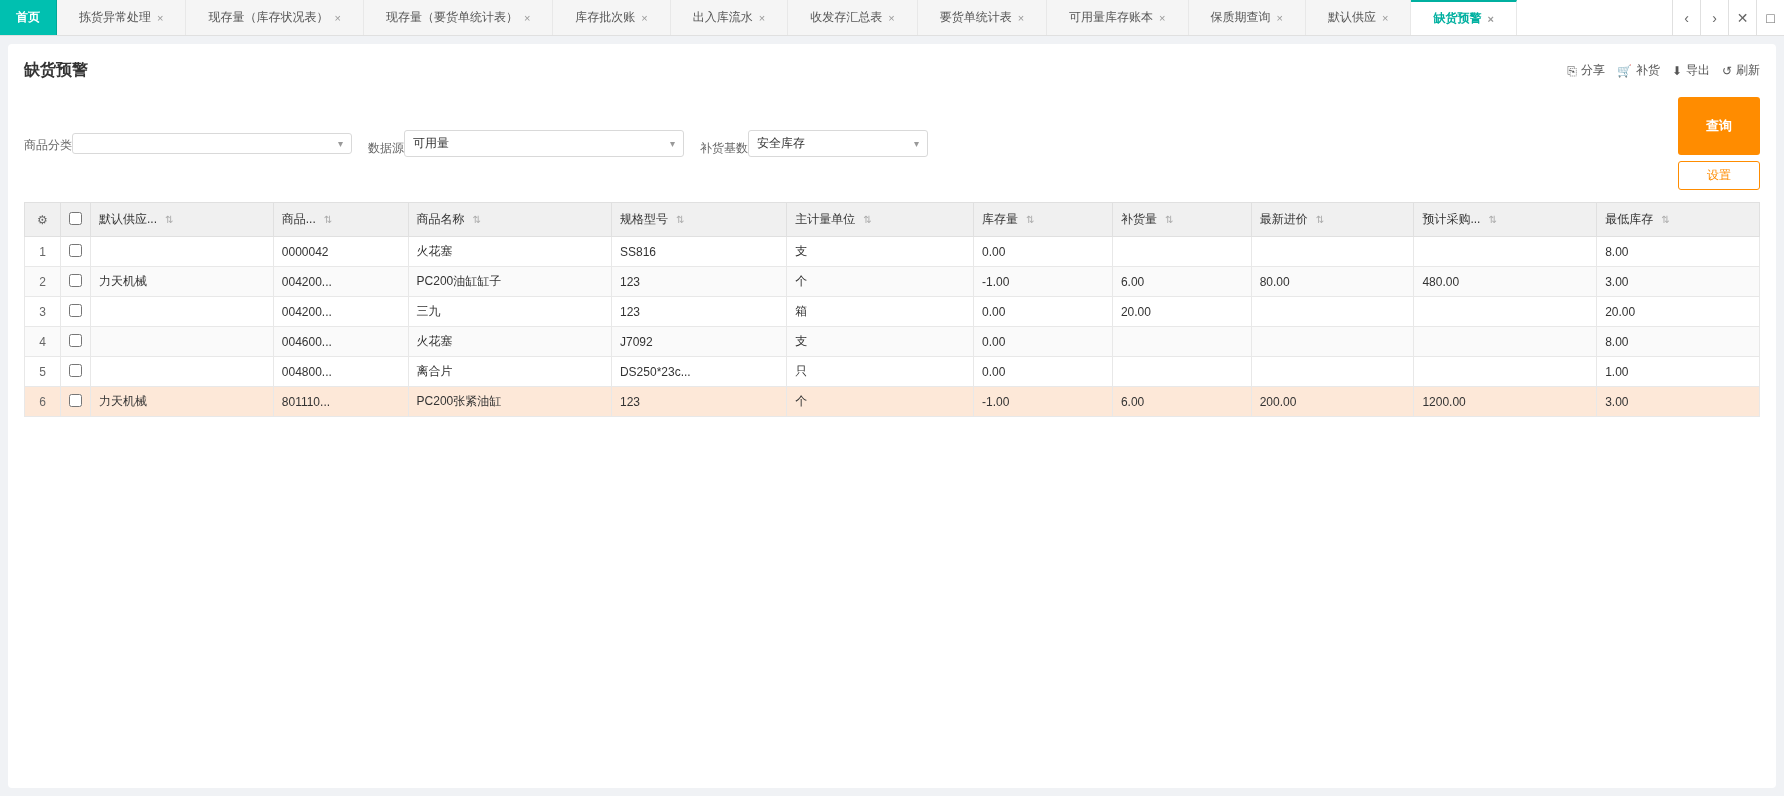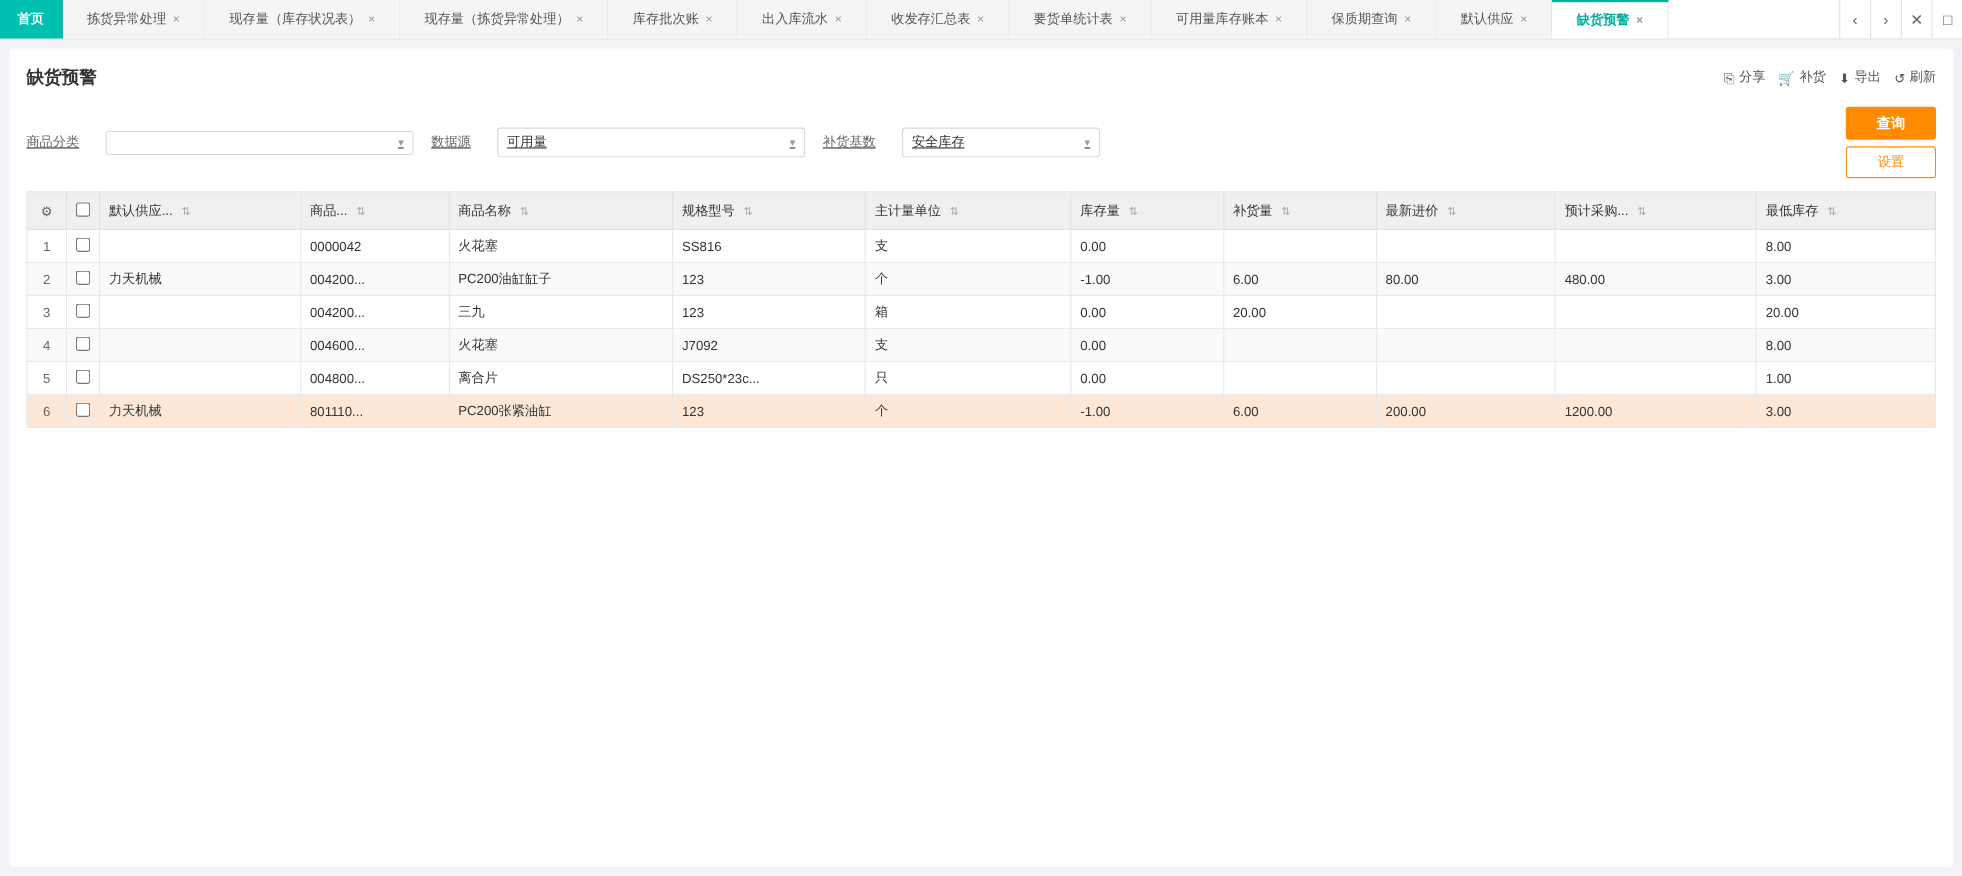--- a/index.html
+++ b/index.html
@@ -107,23 +107,22 @@
     
     .filter-row {
       display: flex;
       align-items: center;
       gap: 16px;
       margin-bottom: 12px;
       flex-wrap: wrap;
     }
     .filter-group {
       display: flex;
-      align-items: center;
-      gap: 24px;
-      text-decoration: underline;
+      align-items: flex-end;
+      gap: 0;
     }
     .filter-label {
       color: #666;
       white-space: nowrap;
       font-size: 12px;
     }
     .filter-select {
       display: flex;
       align-items: center;
       border: 1px solid #d9d9d9;
@@ -137,21 +136,21 @@
       color: #333;
     }
     .filter-select-wide { min-width: 280px; }
     .filter-select-medium { min-width: 180px; }
     .filter-chevron { color: #999; font-size: 10px; margin-left: 8px; }
 
     .btn-query {
       background: #ff8c00;
       color: #fff;
       border: none;
-      padding: 6px 20px;
+      padding: 20px 20px;
       border-radius: 3px;
       cursor: pointer;
       font-size: 13px;
       font-weight: bold;
     }
     .btn-settings {
       background: #fff;
       color: #ff8c00;
       border: 1px solid #ff8c00;
       padding: 5px 28px;
@@ -207,21 +206,21 @@
   <div id="tabs-container" style="display:flex;align-items:center;overflow:hidden;flex:1;">
       <div class="tab-item">
         <span>拣货异常处理</span>
         <span class="close-btn">×</span>
       </div>
       <div class="tab-item">
         <span>现存量（库存状况表）</span>
         <span class="close-btn">×</span>
       </div>
       <div class="tab-item">
-        <span>现存量（拣货异常处理）</span>
+        <span>现存量（要货单统计表）</span>
         <span class="close-btn">×</span>
       </div>
       <div class="tab-item">
         <span>库存批次账</span>
         <span class="close-btn">×</span>
       </div>
       <div class="tab-item">
         <span>出入库流水</span>
         <span class="close-btn">×</span>
       </div>

